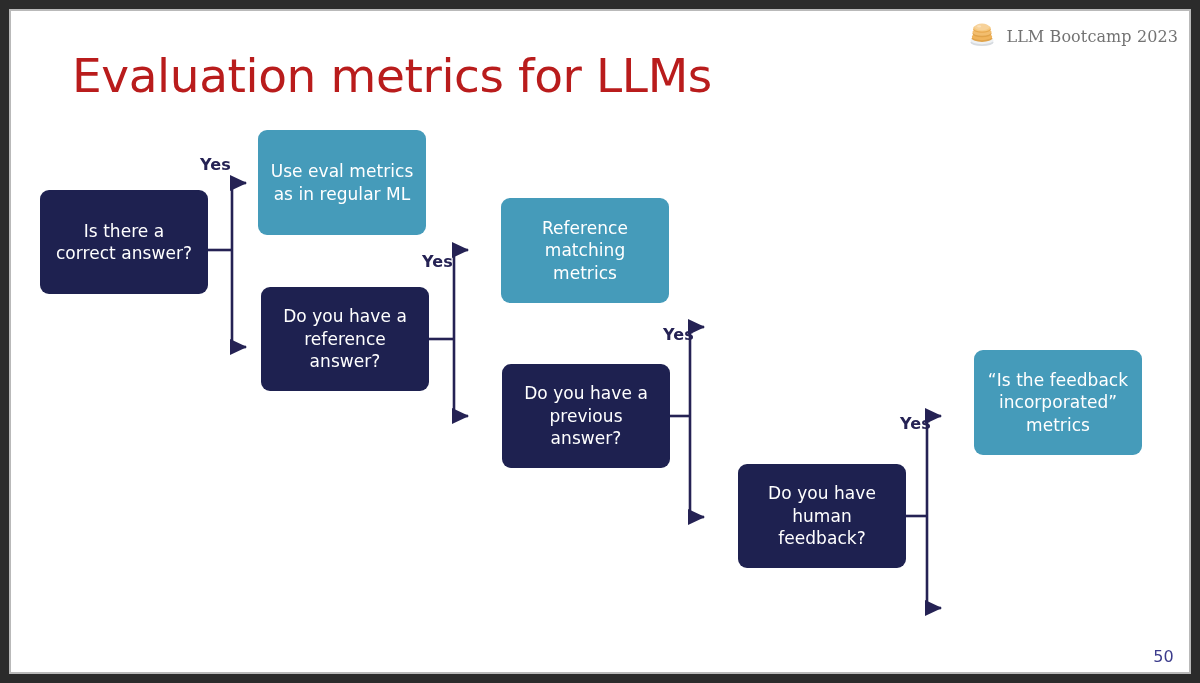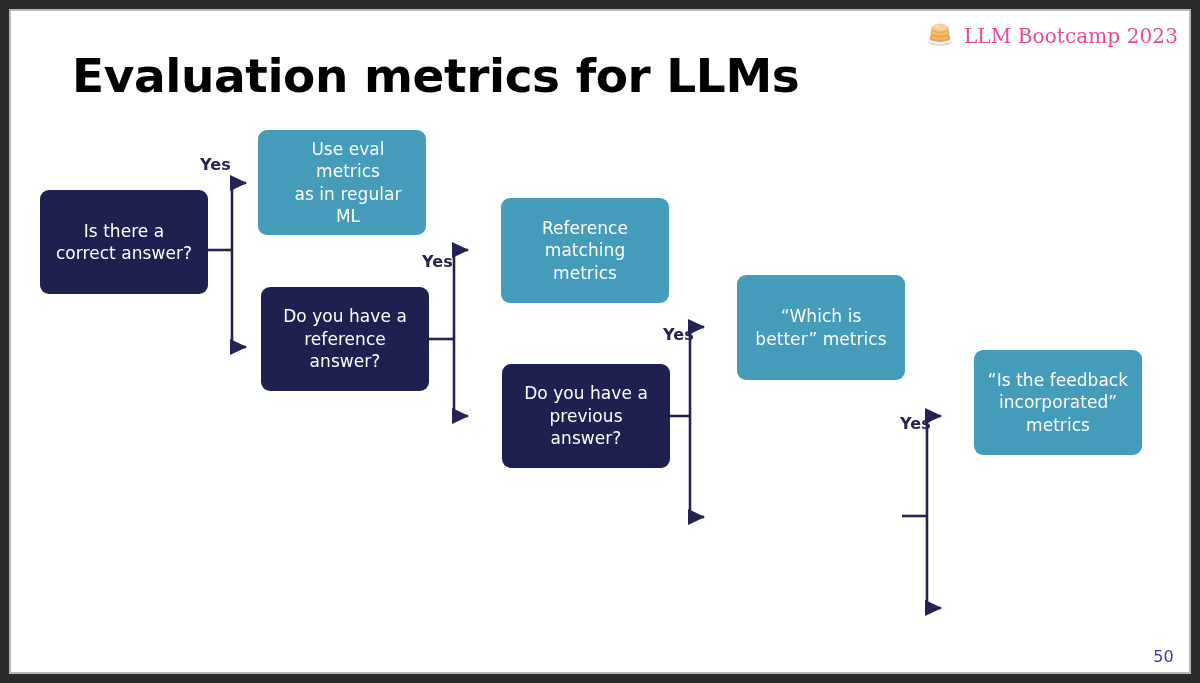--- a/index.html
+++ b/index.html
@@ -44,36 +44,36 @@
     position: absolute;
     right: 11px;
     top: 10px;
     display: flex;
     align-items: center;
     gap: 9px;
     height: 30px;
   }
   #brand-label {
     font-family: "DejaVu Serif", serif;
-    font-size: 20px;
-    color: #ec4899;
+    font-size: 16px;
+    color: #737373;
     letter-spacing: 0.1px;
     white-space: nowrap;
   }
   #pancake-icon { display: block; }
 
   
   #page-title {
     position: absolute;
     left: 61px;
     top: 37px;
     font-family: "DejaVu Sans", sans-serif;
     font-size: 47px;
-    font-weight: 700;
-    color: #000000;
+    font-weight: 400;
+    color: #b91c1c;
     letter-spacing: -0.4px;
     white-space: nowrap;
   }
 
   
   #diagram {
     position: absolute;
     left: 0; top: 0;
     width: 1178px;
     height: 661px;
@@ -183,30 +183,30 @@
         </g>
       </svg>
 
       <div class="edge-label" style="left:189px; top:144px;">Yes</div>
       <div class="edge-label" style="left:411px; top:241px;">Yes</div>
       <div class="edge-label" style="left:652px; top:314px;">Yes</div>
       <div class="edge-label" style="left:889px; top:403px;">Yes</div>
 
       <div class="node decision" style="left:29px;  top:179px; width:168px; height:104px;">Is there a<br>correct answer?</div>
 
-      <div class="node outcome" style="left:247px; top:119px; width:168px; height:105px;padding-left:22px;">Use eval metrics<br>as in regular ML</div>
+      <div class="node outcome" style="left:247px; top:119px; width:168px; height:105px;">Use eval metrics<br>as in regular ML</div>
 
       <div class="node decision" style="left:250px; top:276px; width:168px; height:104px;">Do you have a<br>reference<br>answer?</div>
 
       <div class="node outcome" style="left:490px; top:187px; width:168px; height:105px;">Reference<br>matching<br>metrics</div>
 
       <div class="node decision" style="left:491px; top:353px; width:168px; height:104px;">Do you have a<br>previous<br>answer?</div>
 
-      <div class="node outcome" style="left:726px; top:264px; width:168px; height:105px;">“Which is<br>better” metrics</div>
-
+
+      <div class="node decision" style="left:727px; top:453px; width:168px; height:104px;">Do you have<br>human<br>feedback?</div>
 
       <div class="node outcome" style="left:963px; top:339px; width:168px; height:105px;">“Is the feedback<br>incorporated”<br>metrics</div>
 
     </div>
 
     <div id="page-number">50</div>
   </div>
 </div>
 
 </body></html>

